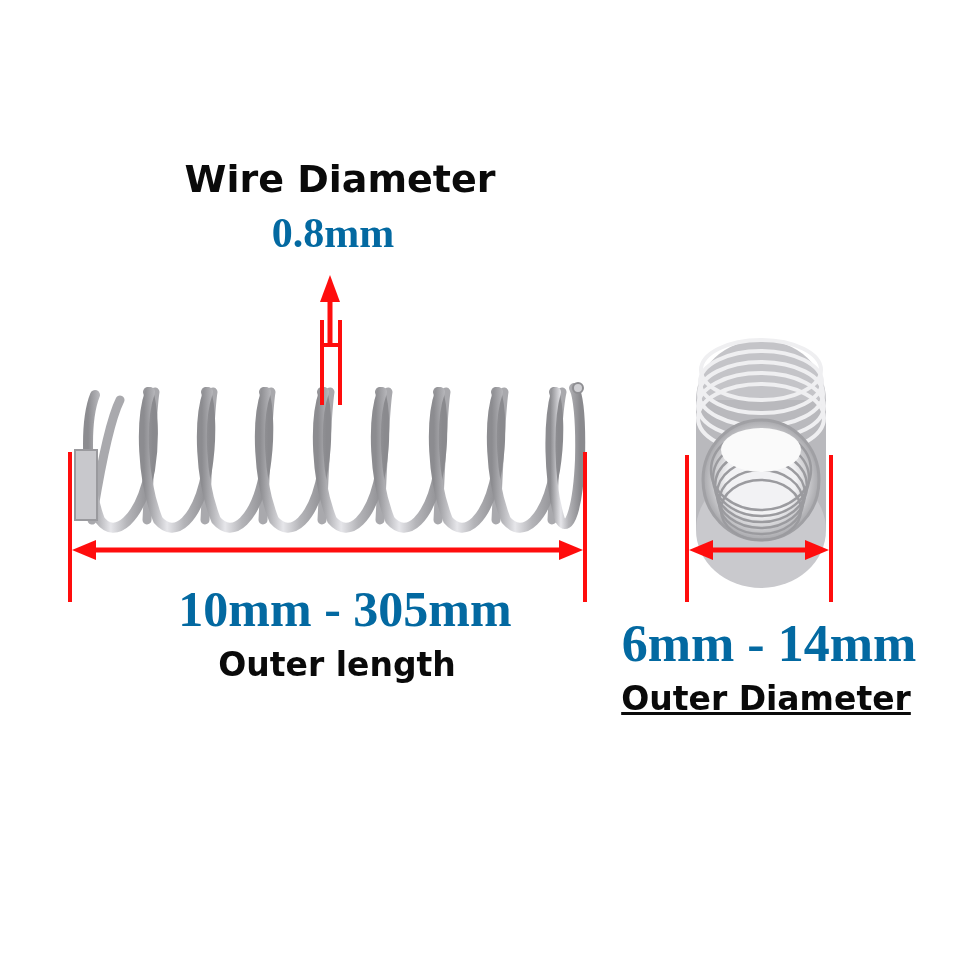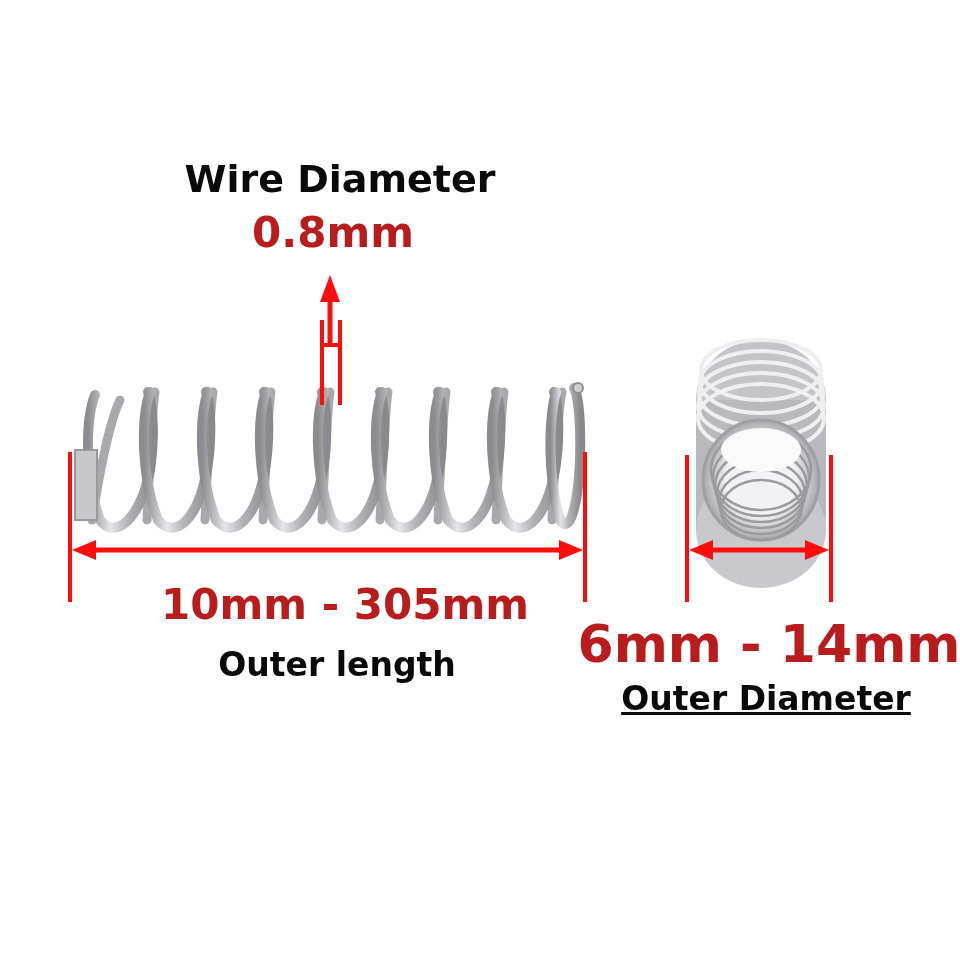--- a/index.html
+++ b/index.html
@@ -1,19 +1,19 @@
 <!DOCTYPE html>
 <html><head>
   <meta charset="utf-8">
   <style>
     html, body { margin: 0; padding: 0; background: #ffffff; }
     body { width: 960px; height: 960px; position: relative; overflow: hidden; font-family: "DejaVu Sans", sans-serif; }
     .label { position: absolute; font-weight: bold; white-space: nowrap; text-align: center; transform: translateX(-50%); line-height: 1; }
     .black { color: #0a0a0a; }
-    .red { color: #b91c1c; }
+    .red { color: #0369a1; font-family: Liberation Serif, serif; }
     svg.layer { position: absolute; left: 0; top: 0; }
   </style>
 </head>
 <body>
 
 <svg class="layer" width="960" height="960" viewBox="0 0 960 960">
   <defs>
     <linearGradient id="steel" x1="0" y1="0" x2="1" y2="0">
       <stop offset="0" stop-color="#8c8c90"></stop>
       <stop offset="0.35" stop-color="#e6e6ea"></stop>
@@ -100,17 +100,17 @@
     <line x1="831" y1="455" x2="831" y2="602" stroke-width="4"></line>
     <line x1="705" y1="550" x2="813" y2="550" stroke-width="5"></line>
     <polygon points="689,550 713,540 713,560" stroke="none"></polygon>
     <polygon points="829,550 805,540 805,560" stroke="none"></polygon>
   </g>
 </svg>
 
 <div class="label black" style="left:340px; top:160px; font-size:38px;">Wire Diameter</div>
 <div class="label red" style="left:333px; top:212px; font-size:42px;">0.8mm</div>
 
-<div class="label red" style="left:345px; top:584px; font-size:42px;">10mm - 305mm</div>
+<div class="label red" style="left:345px; top:584px; font-size:50px;">10mm - 305mm</div>
 <div class="label black" style="left:337px; top:648px; font-size:33px;">Outer length</div>
 
 <div class="label red" style="left:769px; top:618px; font-size:52px;">6mm - 14mm</div>
 <div class="label black" style="left:766px; top:682px; font-size:33px;text-decoration:underline;">Outer Diameter</div>
 
 </body></html>

